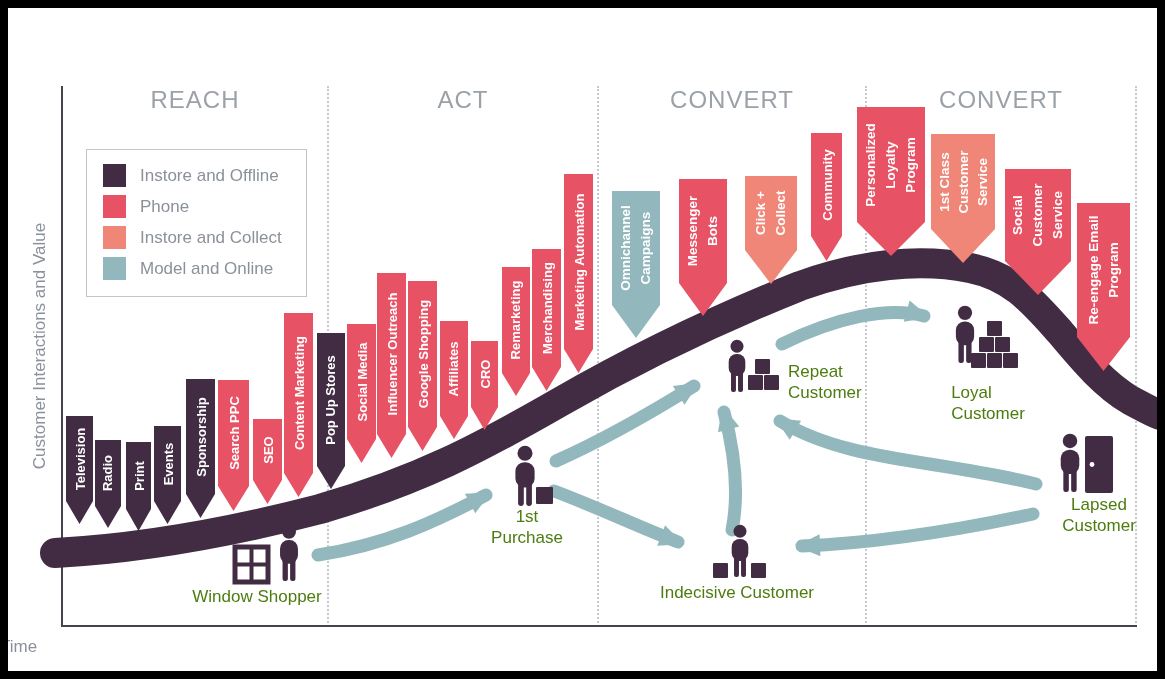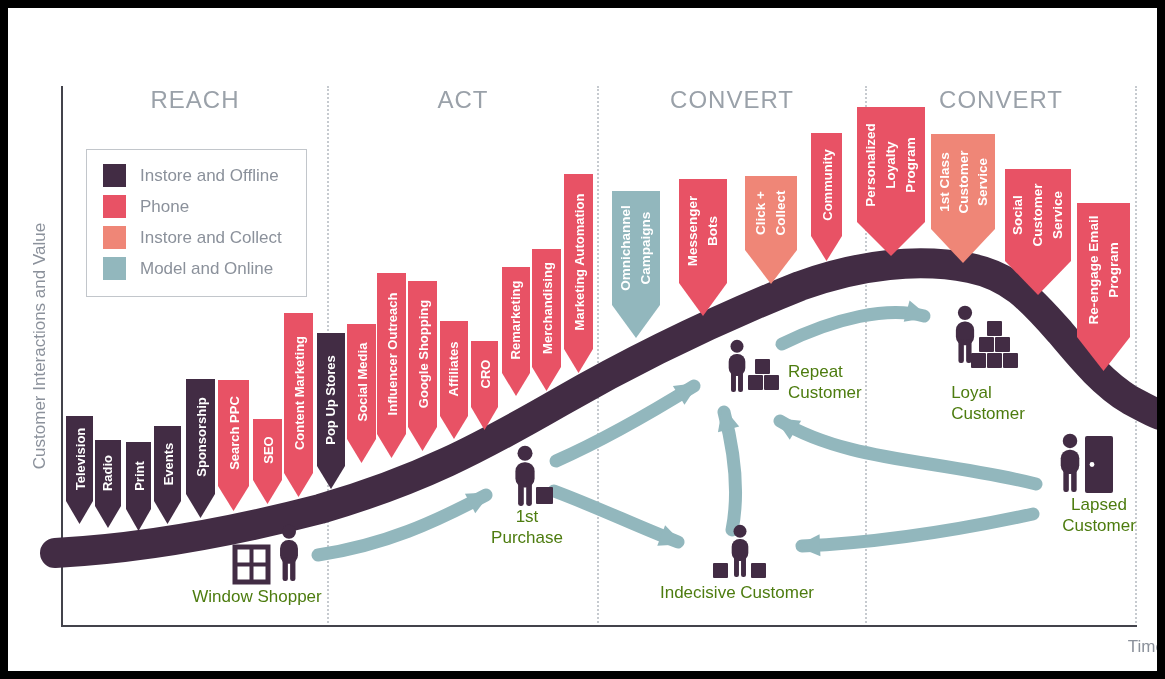--- a/index.html
+++ b/index.html
@@ -4,21 +4,21 @@
 <style>
   html,body{margin:0;padding:0;background:#ffffff;font-family:"Liberation Sans",sans-serif;}
   #poster{position:relative;width:1165px;height:679px;background:#ffffff;overflow:hidden;}
   #frame{position:absolute;inset:0;border:8px solid #000;z-index:30;pointer-events:none;}
   #title{position:absolute;left:0;right:0;top:32px;text-align:center;font-size:21px;font-weight:bold;color:#33333d;z-index:5;}
   .phase-header{position:absolute;top:86px;transform:translateX(-50%);font-size:24px;color:#9aa1a9;letter-spacing:1px;z-index:5;}
   .divider{position:absolute;top:86px;height:541px;width:0;border-left:2px dotted #c6cacf;z-index:1;}
   #y-axis-line{position:absolute;left:61px;top:86px;width:2px;height:541px;background:#43434b;z-index:2;}
   #x-axis-line{position:absolute;left:62px;top:625px;width:1075px;height:2px;background:#43434b;z-index:2;}
   #y-axis-label{position:absolute;left:-105px;top:336px;width:290px;text-align:center;transform:rotate(-90deg);font-size:17px;color:#8b919b;z-index:5;}
-  #x-axis-label{position:absolute;left:0;width:1165px;top:637px;text-align:right;font-size:17px;color:#8b919b;z-index:5;}
+  #x-axis-label{position:absolute;left:0;width:1165px;top:637px;text-align:left;font-size:17px;color:#8b919b;z-index:5;}
   #diagram-svg{position:absolute;left:0;top:0;z-index:3;}
   .banner{position:absolute;z-index:4;}
   .banner-text{position:absolute;left:50%;transform:translate(-50%,-50%) rotate(-90deg);color:#fff;font-weight:bold;text-align:center;white-space:nowrap;}
   #legend{position:absolute;left:86px;top:149px;width:219px;height:146px;background:#fff;border:1px solid #c2c6cb;z-index:6;}
   .legend-item{position:absolute;left:16px;height:23px;display:flex;align-items:center;}
   .legend-swatch{width:23px;height:23px;margin-right:14px;flex:0 0 auto;}
   .legend-label{font-size:17px;color:#8b919b;white-space:nowrap;}
   .journey-label{position:absolute;font-size:17px;color:#4d7c0f;line-height:21px;z-index:5;}
 </style>
 </head>

